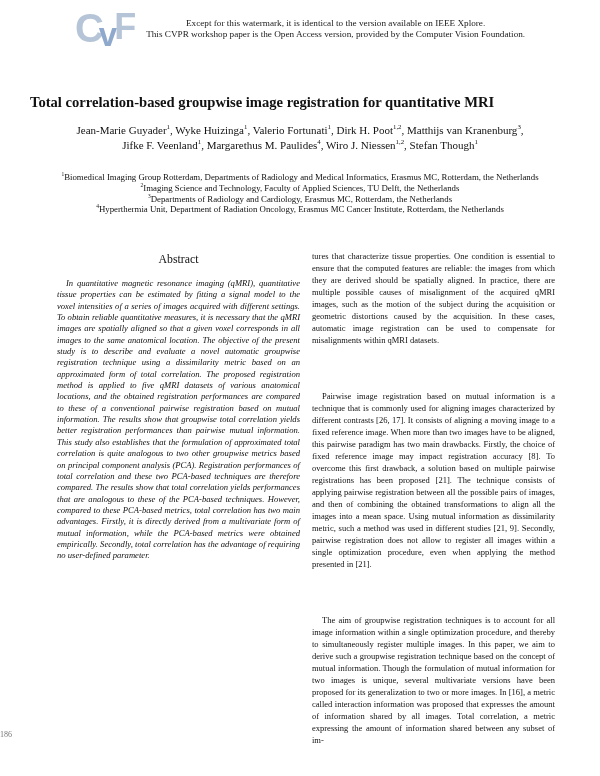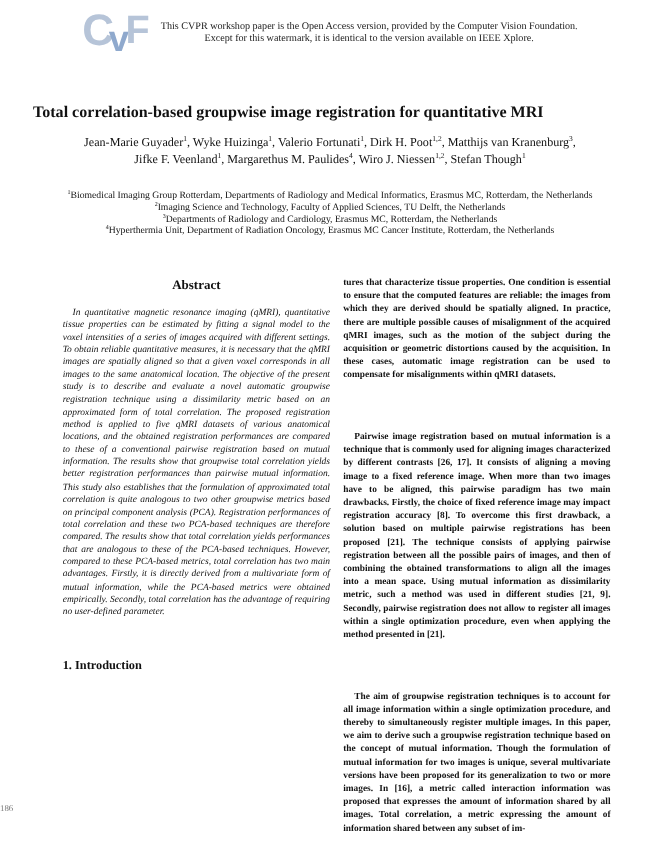--- a/index.html
+++ b/index.html
@@ -47,54 +47,54 @@
   sup { font-size: 0.62em; line-height: 0; vertical-align: super; }
 
   
   .columns {
     position: absolute; top: 250px; left: 57px; width: 498px;
     display: flex; gap: 12px;
   }
   .col { width: 243px; }
 
   .abstract-heading {
-    text-align: center; font-size: 11.8px; font-weight: bold;
+    text-align: center; font-size: 11.8px; font-weight: normal;
     margin: 2px 0 11px 0;
   }
   .abstract-text {
     font-style: italic; font-size: 8.6px; line-height: 11.35px;
     text-align: justify; text-indent: 9px;
   }
   .section-heading {
     font-size: 11.2px; font-weight: bold;
     margin: 37px 0 10px 0;
   }
   .body-par {
-    font-size: 8.5px; line-height: 12px; text-align: justify; margin: 0; font-weight: bold;
+    font-size: 8.5px; line-height: 12px; text-align: justify; margin: 0;
   }
   .indent { text-indent: 10px; margin-top: 44px; }
 
   
   .page-number {
     position: absolute; top: 730px; left: 0; right: 0;
     text-align: left; font-size: 8px; color: #777777;
   }
 </style>
 </head>
 <body>
 
 <div class="watermark">
   <div class="wm-logo">
     <span class="logo-c">C</span>
     <span class="logo-v">v</span>
     <span class="logo-f">F</span>
   </div>
   <div class="wm-text">
+    <div>Except for this watermark, it is identical to the version available on IEEE Xplore.</div>
     <div>This CVPR workshop paper is the Open Access version, provided by the Computer Vision Foundation.</div>
-    <div>Except for this watermark, it is identical to the version available on IEEE Xplore.</div>
   </div>
 </div>
 
 <div class="paper-title">Total correlation-based groupwise image registration for quantitative MRI</div>
 
 <div class="authors">
   <div><span>Jean-Marie Guyader</span><sup>1</sup><span>, Wyke Huizinga</span><sup>1</sup><span>, Valerio Fortunati</span><sup>1</sup><span>, Dirk H. Poot</span><sup>1,2</sup><span>, Matthijs van Kranenburg</span><sup>3</sup><span>,</span></div>
   <div><span>Jifke F. Veenland</span><sup>1</sup><span>, Margarethus M. Paulides</span><sup>4</sup><span>, Wiro J. Niessen</span><sup>1,2</sup><span>, Stefan Though</span><sup>1</sup></div>
 </div>
 
@@ -102,21 +102,20 @@
   <div><sup>1</sup><span>Biomedical Imaging Group Rotterdam, Departments of Radiology and Medical Informatics, Erasmus MC, Rotterdam, the Netherlands</span></div>
   <div><sup>2</sup><span>Imaging Science and Technology, Faculty of Applied Sciences, TU Delft, the Netherlands</span></div>
   <div><sup>3</sup><span>Departments of Radiology and Cardiology, Erasmus MC, Rotterdam, the Netherlands</span></div>
   <div><sup>4</sup><span>Hyperthermia Unit, Department of Radiation Oncology, Erasmus MC Cancer Institute, Rotterdam, the Netherlands</span></div>
 </div>
 
 <div class="columns">
   <div class="col">
     <div class="abstract-heading">Abstract</div>
     <p class="abstract-text">In quantitative magnetic resonance imaging (qMRI), quantitative tissue properties can be estimated by fitting a signal model to the voxel intensities of a series of images acquired with different settings. To obtain reliable quantitative measures, it is necessary that the qMRI images are spatially aligned so that a given voxel corresponds in all images to the same anatomical location. The objective of the present study is to describe and evaluate a novel automatic groupwise registration technique using a dissimilarity metric based on an approximated form of total correlation. The proposed registration method is applied to five qMRI datasets of various anatomical locations, and the obtained registration performances are compared to these of a conventional pairwise registration based on mutual information. The results show that groupwise total correlation yields better registration performances than pairwise mutual information. This study also establishes that the formulation of approximated total correlation is quite analogous to two other groupwise metrics based on principal component analysis (PCA). Registration performances of total correlation and these two PCA-based techniques are therefore compared. The results show that total correlation yields performances that are analogous to these of the PCA-based techniques. However, compared to these PCA-based metrics, total correlation has two main advantages. Firstly, it is directly derived from a multivariate form of mutual information, while the PCA-based metrics were obtained empirically. Secondly, total correlation has the advantage of requiring no user-defined parameter.</p>
-    <div class="section-heading">1. Introduction</div>
   </div>
   <div class="col">
     <p class="body-par">tures that characterize tissue properties. One condition is essential to ensure that the computed features are reliable: the images from which they are derived should be spatially aligned. In practice, there are multiple possible causes of misalignment of the acquired qMRI images, such as the motion of the subject during the acquisition or geometric distortions caused by the acquisition. In these cases, automatic image registration can be used to compensate for misalignments within qMRI datasets.</p>
     <p class="body-par indent">Pairwise image registration based on mutual information is a technique that is commonly used for aligning images characterized by different contrasts [26, 17]. It consists of aligning a moving image to a fixed reference image. When more than two images have to be aligned, this pairwise paradigm has two main drawbacks. Firstly, the choice of fixed reference image may impact registration accuracy [8]. To overcome this first drawback, a solution based on multiple pairwise registrations has been proposed [21]. The technique consists of applying pairwise registration between all the possible pairs of images, and then of combining the obtained transformations to align all the images into a mean space. Using mutual information as dissimilarity metric, such a method was used in different studies [21, 9]. Secondly, pairwise registration does not allow to register all images within a single optimization procedure, even when applying the method presented in [21].</p>
     <p class="body-par indent">The aim of groupwise registration techniques is to account for all image information within a single optimization procedure, and thereby to simultaneously register multiple images. In this paper, we aim to derive such a groupwise registration technique based on the concept of mutual information. Though the formulation of mutual information for two images is unique, several multivariate versions have been proposed for its generalization to two or more images. In [16], a metric called interaction information was proposed that expresses the amount of information shared by all images. Total correlation, a metric expressing the amount of information shared between any subset of im-</p>
   </div>
 </div>
 
 <div class="page-number">186</div>
 

